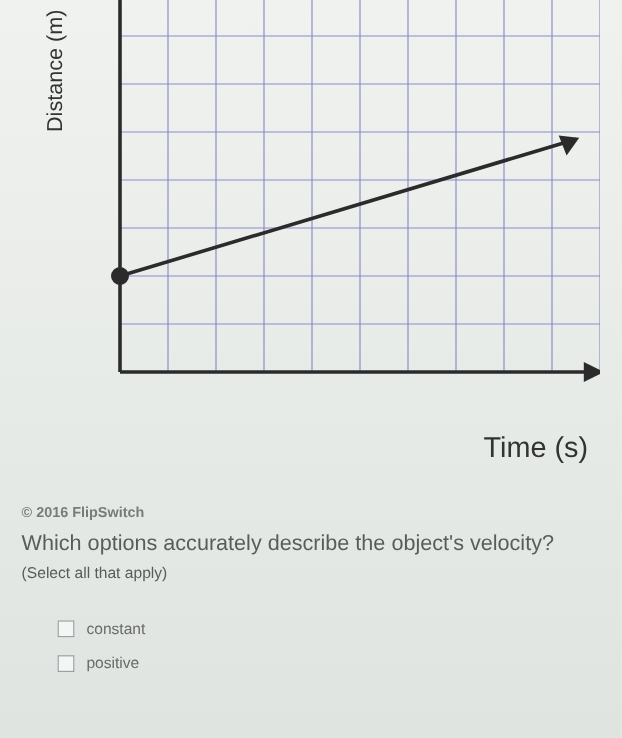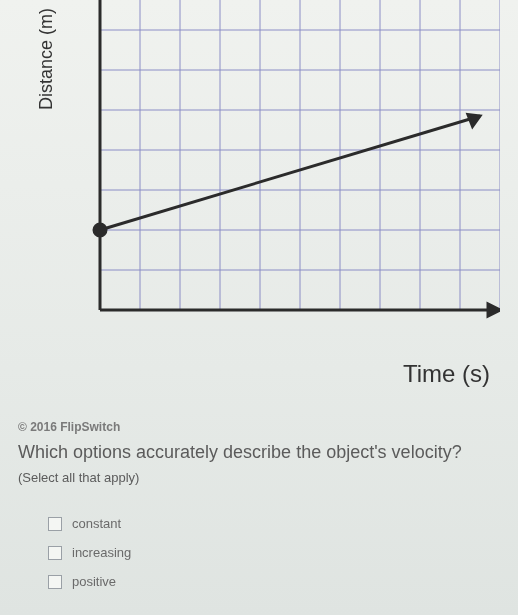--- a/index.html
+++ b/index.html
@@ -150,21 +150,17 @@
 <div class="question">Which options accurately describe the object's velocity?</div>
 <div class="instruction">(Select all that apply)</div>
 
 <div class="options">
   <div class="opt">
     <span class="cb"></span>
     <span>constant</span>
   </div>
   <div class="opt">
     <span class="cb"></span>
-    <span>increasing</span>
-  </div>
-  <div class="opt">
-    <span class="cb"></span>
     <span>positive</span>
   </div>
 </div>
 
 </div>
 
 </body></html>

